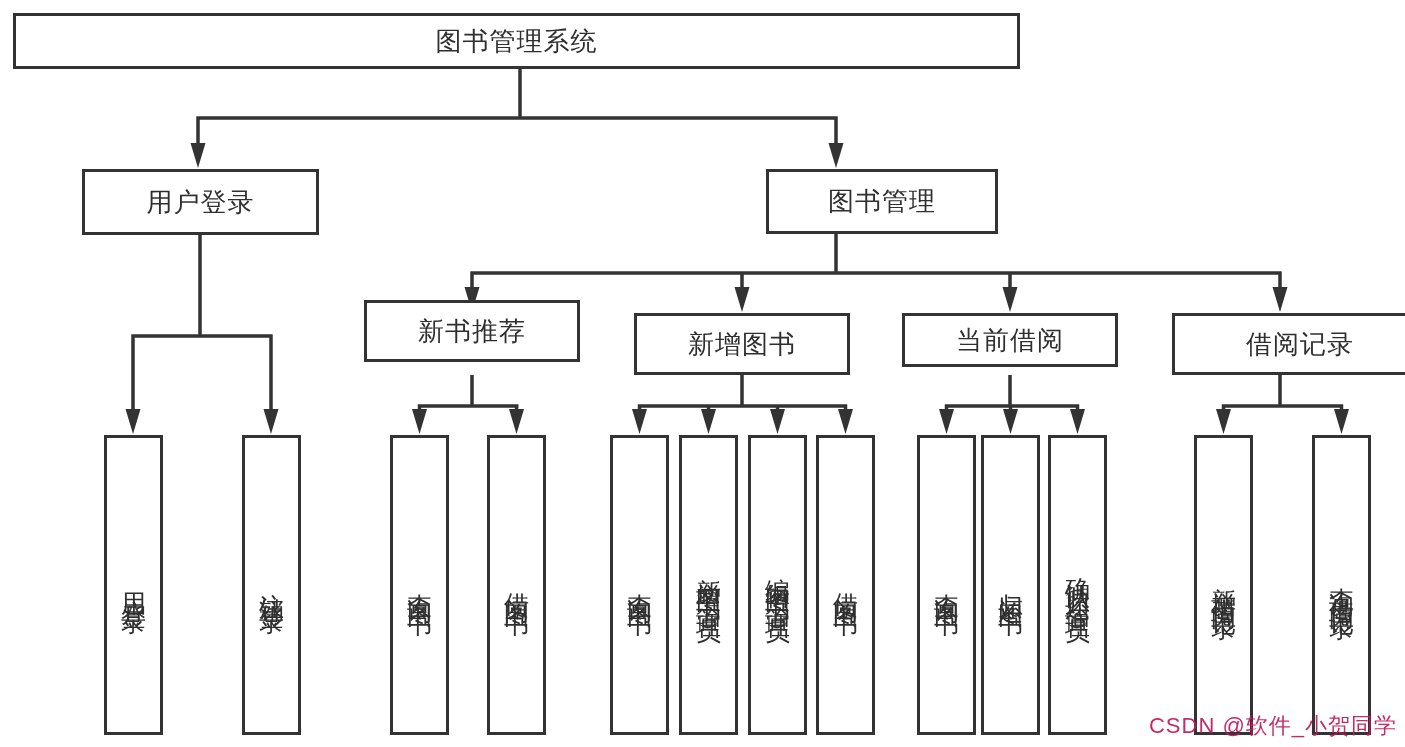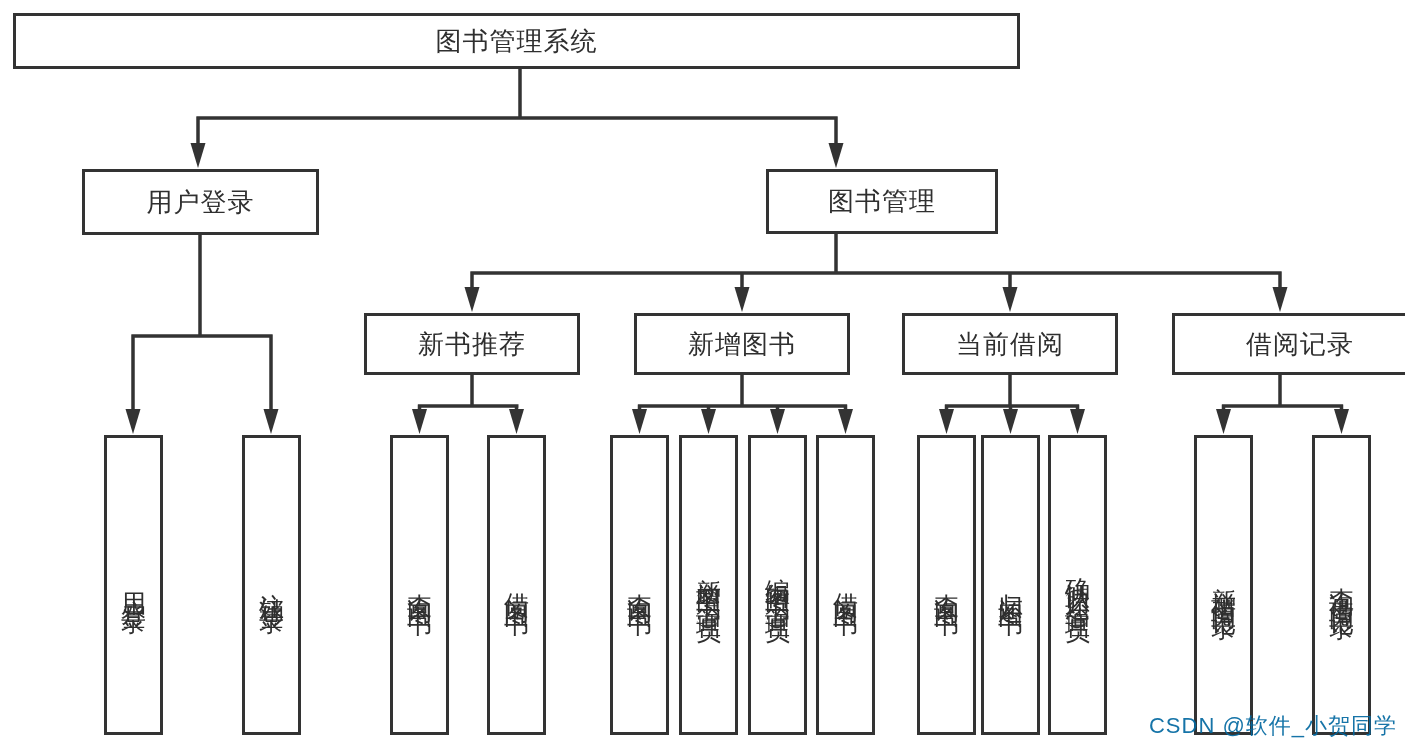--- a/index.html
+++ b/index.html
@@ -54,21 +54,21 @@
     line-height: 1;
     letter-spacing: 6px;
     white-space: nowrap;
   }
   #watermark {
     position: absolute;
     right: 8px;
     bottom: 6px;
     font-size: 22px;
     letter-spacing: 1px;
-    color: #0369a1;
+    color: #be185d;
     opacity: 0.92;
     z-index: 10;
     white-space: nowrap;
   }
 </style>
 </head>
 <body>
 
 <div id="canvas">
 
@@ -126,27 +126,27 @@
     <span>图书管理系统</span>
   </div>
 
   <div class="box hbox" style="left:82px; top:169px; width:237px; height:66px;">
     <span>用户登录</span>
   </div>
   <div class="box hbox" style="left:718px; top:169px; width:232px; height:65px;margin-left:48px;">
     <span>图书管理</span>
   </div>
 
-  <div class="box hbox" style="left:364px; top:313px; width:216px; height:62px;">
+  <div class="box hbox" style="left:364px; top:300px; width:216px; height:62px;">
     <span>新书推荐</span>
   </div>
   <div class="box hbox" style="left:634px; top:313px; width:216px; height:62px;">
     <span>新增图书</span>
   </div>
-  <div class="box hbox" style="left:902px; top:313px; width:216px; height:62px;align-items:center;">
+  <div class="box hbox" style="left:902px; top:313px; width:216px; height:54px;align-items:center;">
     <span>当前借阅</span>
   </div>
   <div class="box hbox" style="left:1172px; top:313px; width:256px; height:62px;">
     <span>借阅记录</span>
   </div>
 
   <div class="box vbox" style="left:104px; top:435px; width:59px; height:300px;">
     <span>用户登录</span>
   </div>
   <div class="box vbox" style="left:242px; top:435px; width:59px; height:300px;">

